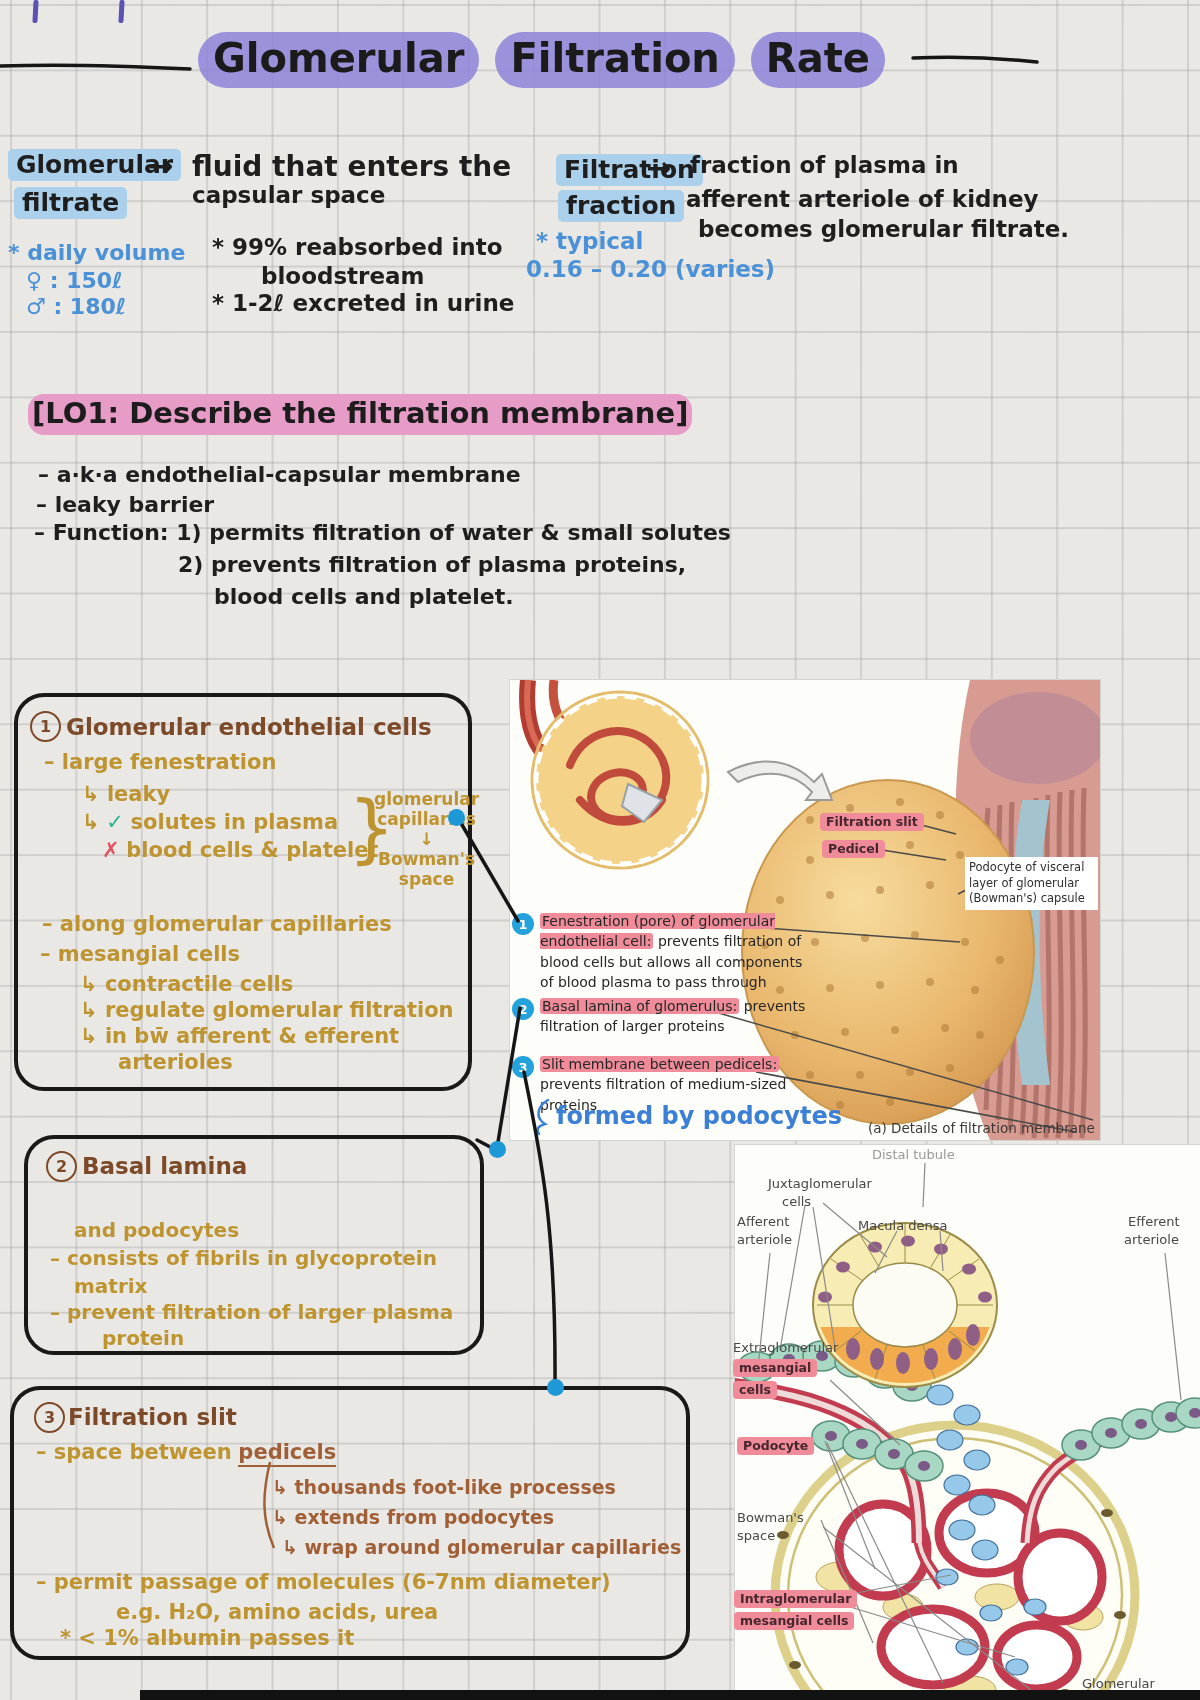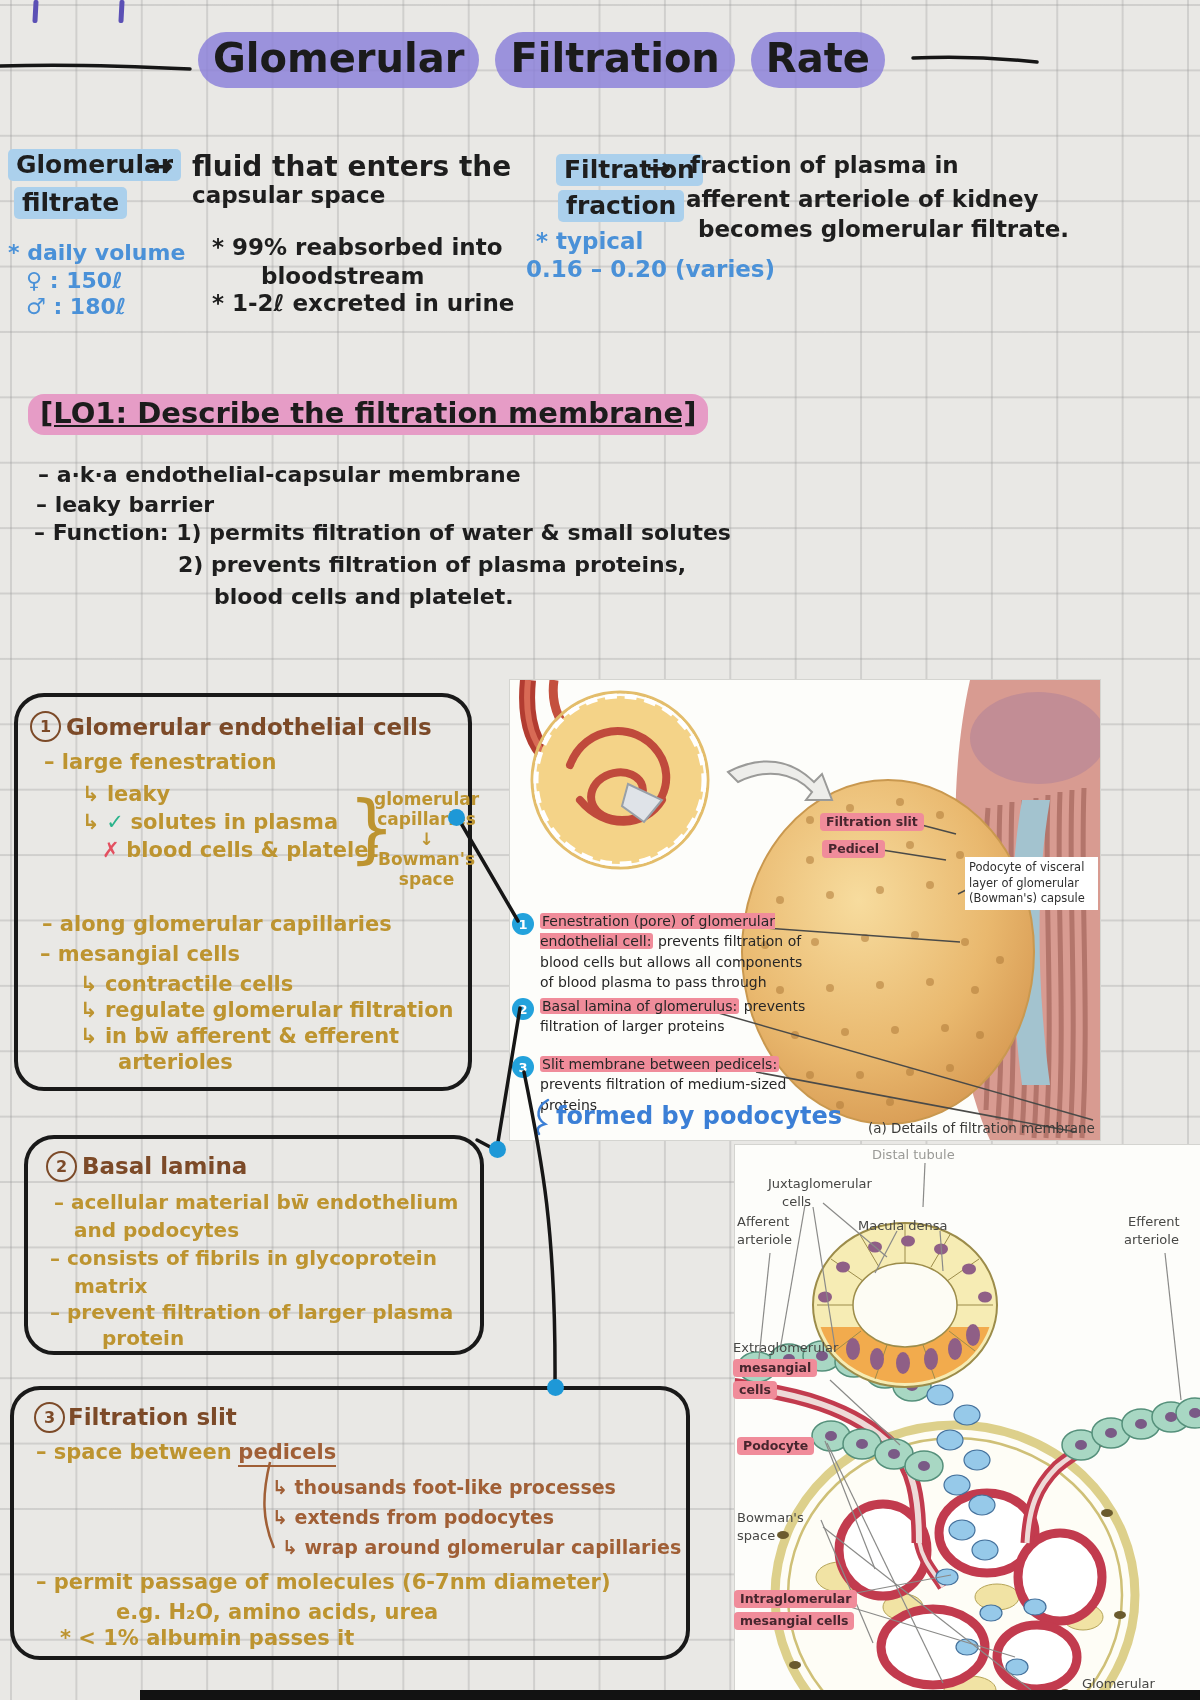--- a/index.html
+++ b/index.html
@@ -15,21 +15,21 @@
     color:#1e1e1e;
   }
   .abs{position:absolute;white-space:nowrap;}
   .ink{color:#1e1e1e;font-weight:600;}
   .blue{color:#4a91d8;font-weight:600;}
   .olive{color:#bd9430;font-weight:600;}
   .brown{color:#7c4a28;font-weight:700;}
   .brn2{color:#a05f36;font-weight:600;}
   .hlb{background:#abd0ec;padding:1px 8px 2px;border-radius:5px;}
   .tw{background:rgba(138,127,217,.82);border-radius:30px;padding:3px 15px 7px;}
-  .lo1hl{background:#e69cc6;border-radius:16px;padding:2px 12px 5px;text-decoration:underline;}
+  .lo1hl{background:#e69cc6;border-radius:16px;padding:2px 4px 5px;}
   .box{position:absolute;border:4px solid #191919;border-radius:30px;z-index:2;}
   .cnum{display:inline-flex;align-items:center;justify-content:center;width:27px;height:27px;
         border:2.6px solid #7c4a28;border-radius:50%;font-size:16px;font-weight:700;color:#7c4a28;}
   .dot{position:absolute;width:17px;height:17px;border-radius:50%;background:#1e98d7;z-index:6;}
   .panel{position:absolute;background:#fdfdfa;box-shadow:0 0 0 1px #d4d4d0;z-index:1;}
   .pinklbl{background:#f08c9a;color:#47262e;padding:1px 6px 2px;border-radius:4px;font-size:12.5px;font-weight:600;}
   .d1item{position:absolute;width:278px;font-size:14px;line-height:1.45;color:#262626;white-space:normal;z-index:3;}
   .d1item .hl{background:#f08c9a;border-radius:3px;padding:0 2px;}
   .ncirc{position:absolute;width:22px;height:22px;border-radius:50%;background:#23a2dc;color:#fff;
          font-size:13px;font-weight:700;display:flex;align-items:center;justify-content:center;z-index:3;}
@@ -405,21 +405,20 @@
     <div class="abs olive" style="left:62px;top:275px;font-size:21px;">↳ contractile cells</div>
     <div class="abs olive" style="left:62px;top:301px;font-size:21px;">↳ regulate glomerular filtration</div>
     <div class="abs olive" style="left:62px;top:327px;font-size:21px;">↳ in bw̄ afferent &amp; efferent</div>
     <div class="abs olive" style="left:100px;top:353px;font-size:21px;">arterioles</div>
   </div>
   <div class="dot" style="left:448px;top:809px;"></div>
 
   <div class="box" style="left:24px;top:1135px;width:452px;height:212px;">
     <div class="abs" style="left:18px;top:12px;"><span class="cnum">2</span></div>
     <div class="abs brown" style="left:54px;top:14px;font-size:23px;">Basal lamina</div>
-    <div class="abs olive" style="left:26px;top:51px;font-size:20px;">– acellular material bw̄ endothelium</div>
     <div class="abs olive" style="left:46px;top:79px;font-size:20px;">and podocytes</div>
     <div class="abs olive" style="left:22px;top:107px;font-size:20px;">– consists of fibrils in glycoprotein</div>
     <div class="abs olive" style="left:46px;top:135px;font-size:20px;">matrix</div>
     <div class="abs olive" style="left:22px;top:161px;font-size:20px;">– prevent filtration of larger plasma</div>
     <div class="abs olive" style="left:48px;top:187px;font-size:20px;margin-left:26px;">protein</div>
   </div>
   <div class="dot" style="left:489px;top:1141px;"></div>
 
   <div class="box" style="left:10px;top:1386px;width:672px;height:266px;">
     <div class="abs" style="left:20px;top:12px;"><span class="cnum">3</span></div>

